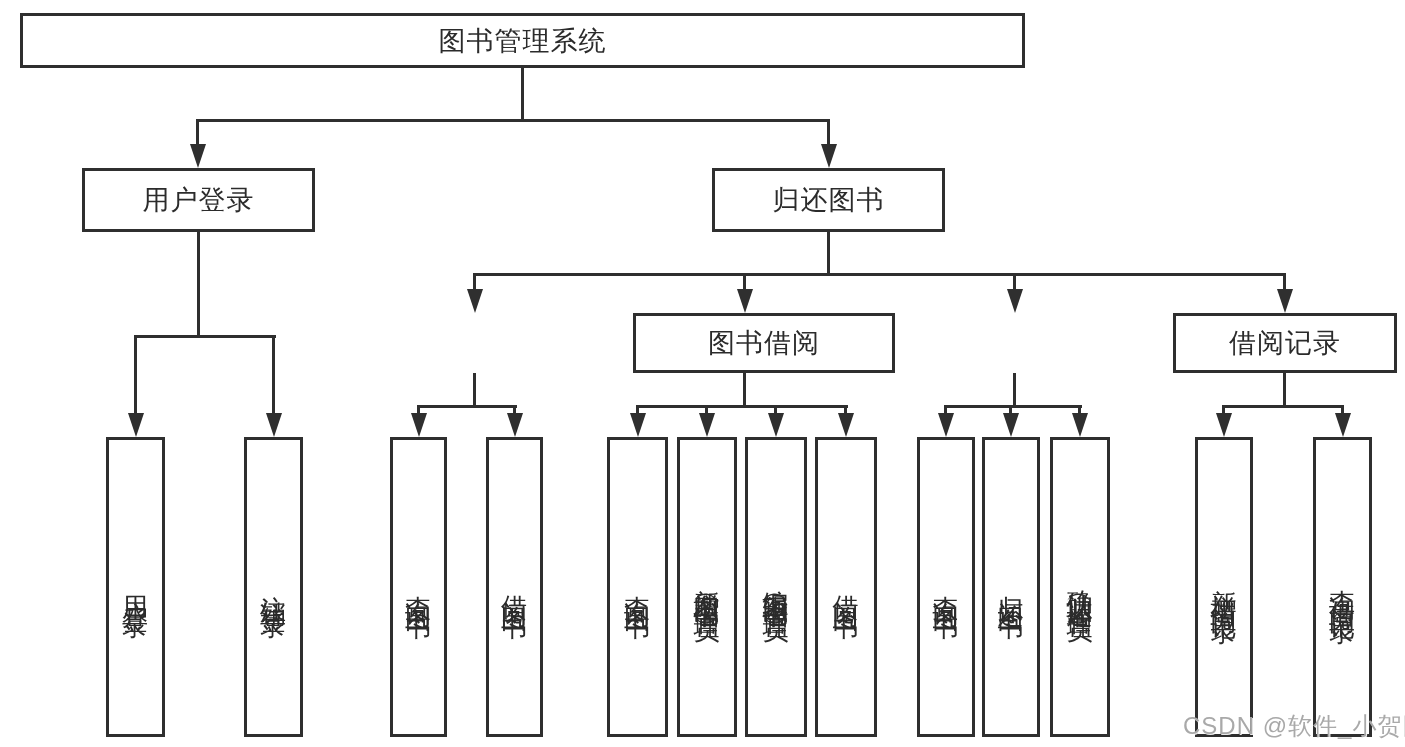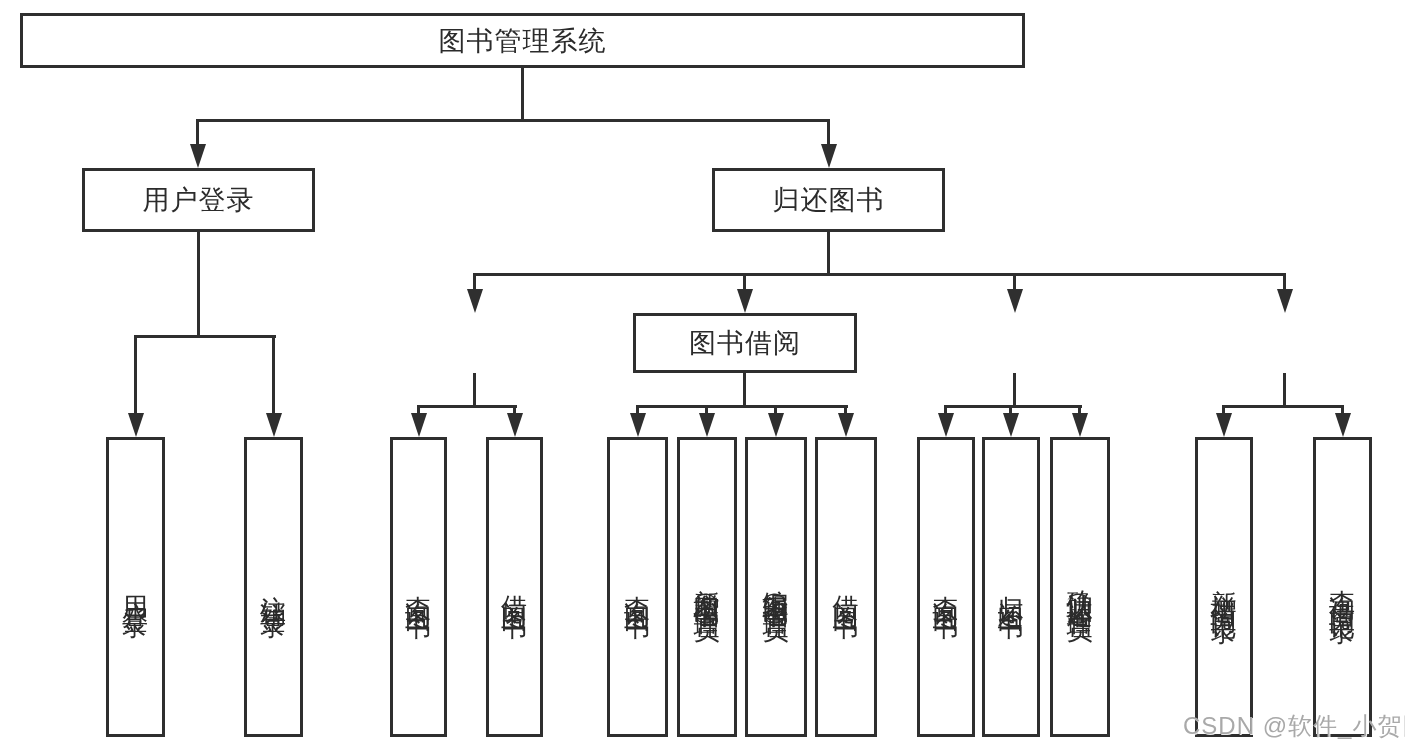--- a/index.html
+++ b/index.html
@@ -103,22 +103,25 @@
   <div class="arrow" style="left:134px;top:335px;height:78px"></div>
   <div class="arrow" style="left:272px;top:335px;height:78px"></div>
 
   <div class="vline" style="left:827px;top:232px;height:44px"></div>
   <div class="hline" style="left:473px;top:273px;width:812px"></div>
   <div class="arrow" style="left:473px;top:273px;height:16px"></div>
   <div class="arrow" style="left:743px;top:273px;height:16px"></div>
   <div class="arrow" style="left:1013px;top:273px;height:16px"></div>
   <div class="arrow" style="left:1283px;top:273px;height:16px"></div>
 
-  <div class="hbox" style="left:633px;top:313px;width:224px;height:60px">
+  <div class="hbox" style="left:633px;top:313px;width:262px;height:60px">
     <span>图书借阅</span>
+  </div>
+  <div class="hbox" style="left:1173px;top:313px;width:224px;height:60px">
+    <span>借阅记录</span>
   </div>
 
   <div class="vline" style="left:473px;top:373px;height:35px"></div>
   <div class="hline" style="left:417px;top:405px;width:100px"></div>
   <div class="arrow" style="left:417px;top:405px;height:8px"></div>
   <div class="arrow" style="left:513px;top:405px;height:8px"></div>
 
   <div class="vline" style="left:743px;top:373px;height:35px"></div>
   <div class="hline" style="left:636px;top:405px;width:212px"></div>
   <div class="arrow" style="left:636px;top:405px;height:8px"></div>

